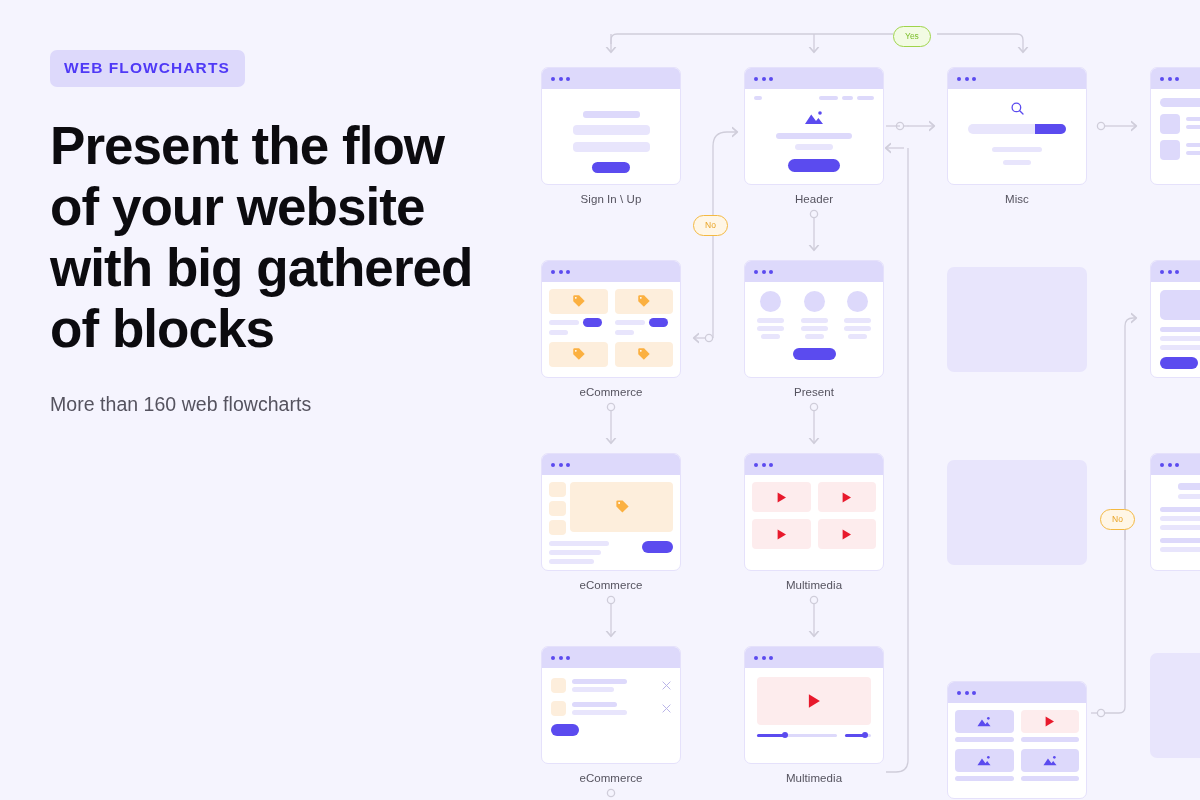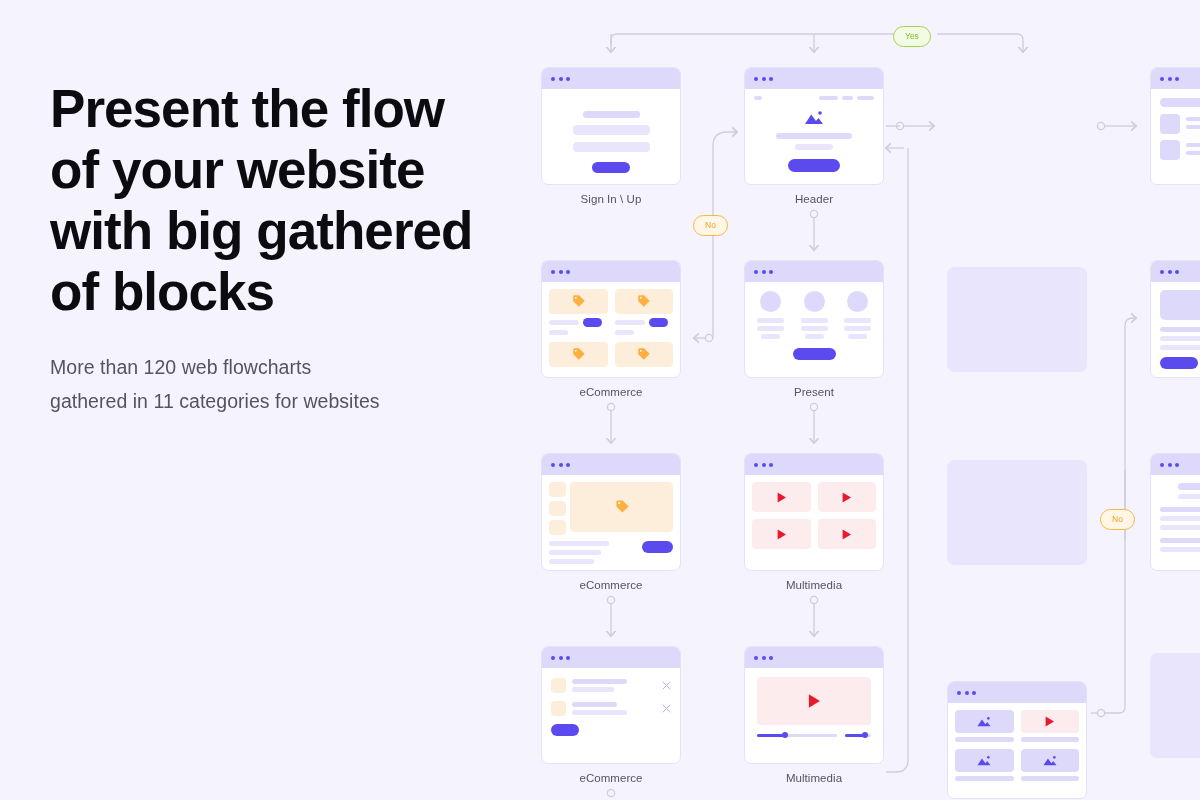--- a/index.html
+++ b/index.html
@@ -110,24 +110,24 @@
   .ico-img { display:block; }
   .ico-search { display:block; }
   .ico-x { display:block; }
 </style>
 </head>
 <body>
 
 <div class="page">
 
   <div class="hero">
+    <div class="badge">WEB FLOWCHARTS</div>
     <h1 class="headline">Present the flow of your website with big gathered of blocks</h1>
     <div class="subline">
-      <div>More than 120 web flowcharts</div>
-      <div>gathered in 11 categories for websites</div>
+      <div>More than 160 web flowcharts</div>
     </div>
   </div>
 
   <div class="canvas">
 
     <svg class="wires" viewBox="0 0 1200 800">
       <defs>
         <marker id="ah" markerWidth="9" markerHeight="9" refX="4.2" refY="4.5" orient="auto">
           <path d="M0.6,1.2 L4.4,4.5 L0.6,7.8" fill="none" stroke="#cfcdda" stroke-width="1.3" stroke-linecap="round" stroke-linejoin="round"></path>
         </marker>
@@ -220,20 +220,42 @@
         <div class="body ctr" style="justify-content:center; gap:7px; padding-top:18px;">
           <div class="b" style="width:57px;height:7px;"></div>
           <div class="b-l" style="width:77px;height:10px;border-radius:4px;"></div>
           <div class="b-l" style="width:77px;height:10px;border-radius:4px;"></div>
           <div class="pill" style="width:38px;height:11px;margin-top:3px;"></div>
         </div>
       </div>
       <div class="cap">Sign In \ Up</div>
     </div>
 
+    <div class="node" style="left:947px; top:67px;">
+      <div class="frame">
+        <div class="bar">
+          <i class="dot"></i>
+            <i class="dot"></i>
+            <i class="dot"></i>
+        </div>
+        <div class="body ctr" style="padding-top:12px; gap:8px;">
+          <svg width="15" height="15" viewBox="0 0 15 15" class="ico-search">
+            <circle cx="6.4" cy="6.4" r="4.3" fill="none" stroke="#5b4bef" stroke-width="1.3"></circle>
+            <path d="M9.7 9.7 L13 13" stroke="#5b4bef" stroke-width="1.3" stroke-linecap="round"></path>
+          </svg>
+          <div style="display:flex; width:98px; height:10px;">
+            <div class="b-l" style="flex:1; border-radius:99px 0 0 99px;"></div>
+            <div class="pill" style="width:31px; border-radius:0 99px 99px 0;"></div>
+          </div>
+          <div class="b-l" style="width:50px;height:5px;margin-top:5px;"></div>
+          <div class="b-l" style="width:28px;height:5px;"></div>
+        </div>
+      </div>
+      <div class="cap">Misc</div>
+    </div>
 
     <div class="node" style="left:1150px; top:67px;">
       <div class="frame">
         <div class="bar">
           <i class="dot"></i>
             <i class="dot"></i>
             <i class="dot"></i>
         </div>
         <div class="body" style="padding:9px;">
           <div class="b" style="width:95px;height:9px;border-radius:99px;margin-bottom:7px;"></div>

